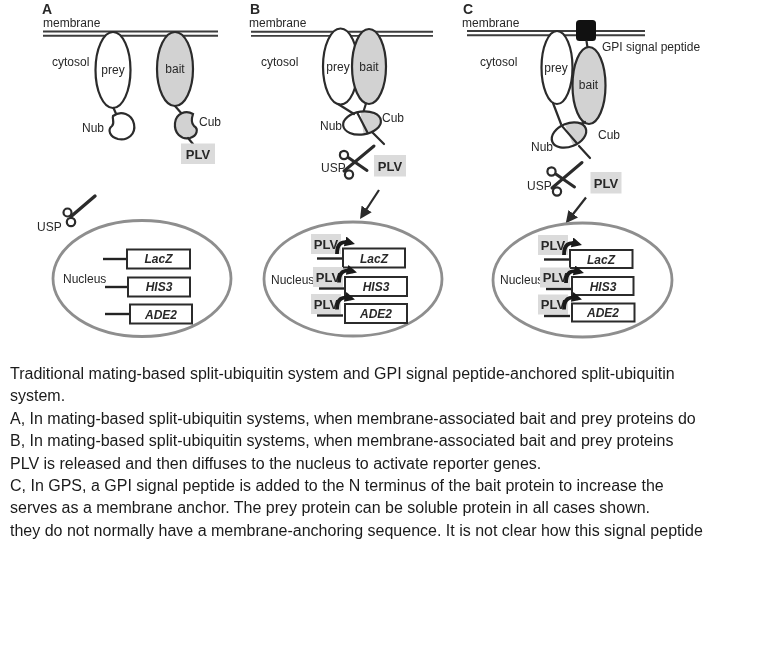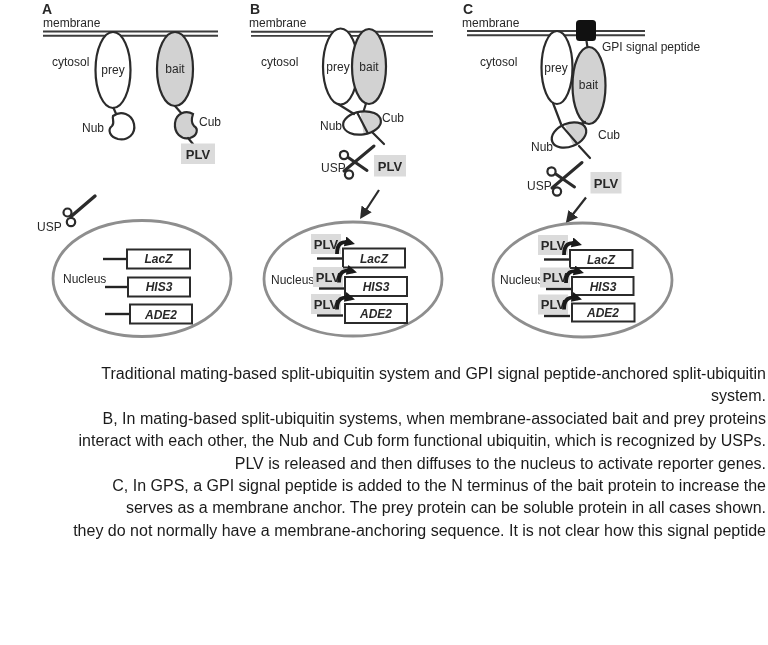--- a/index.html
+++ b/index.html
@@ -24,21 +24,21 @@
   
   text{font-family:"Liberation Sans",sans-serif;fill:#282828;}
   .pl{font-size:14px;font-weight:700;}
   .lab{font-size:12px;}
   .plvt{font-size:13px;font-weight:700;}
   .gene{font-size:12px;font-style:italic;font-weight:700;}
   .mid{text-anchor:middle;}
   
   .caption{position:absolute;left:10px;top:363px;width:756px;color:var(--caption-text,#1b1b1b);
            font-size:16px;line-height:22.4px;letter-spacing:0px;}
-  .cap-line{white-space:nowrap;text-align:right;}
+  .cap-line{white-space:nowrap;}
 </style>
 </head>
 <body>
 
 <div class="page">
 
 <svg class="figure" width="768" height="362" viewBox="0 0 768 362">
   <defs>
     <marker id="arr" viewBox="0 0 10 10" refX="7" refY="5" markerWidth="5.5" markerHeight="5.5" orient="auto">
       <path d="M0,0 L10,5 L0,10 Z" fill="#2b2b2b"></path>
@@ -214,21 +214,21 @@
     <line class="prom" x1="544" y1="316" x2="570" y2="316"></line>
     <path class="bent" d="M564,309.5 C564,299 568.5,296 578,298.5" marker-end="url(#arr2)"></path>
     <rect class="genebox" x="572" y="303.5" width="62.5" height="18"></rect>
     <text class="gene mid" x="603" y="317">ADE2</text>
   </g>
 </svg>
 
 <div class="caption">
   <div class="cap-line">Traditional mating-based split-ubiquitin system and GPI signal peptide-anchored split-ubiquitin</div>
   <div class="cap-line">system.</div>
+  <div class="cap-line">A, In mating-based split-ubiquitin systems, when membrane-associated bait and prey proteins do</div>
   <div class="cap-line">B, In mating-based split-ubiquitin systems, when membrane-associated bait and prey proteins</div>
-  <div class="cap-line">interact with each other, the Nub and Cub form functional ubiquitin, which is recognized by USPs.</div>
   <div class="cap-line">PLV is released and then diffuses to the nucleus to activate reporter genes.</div>
   <div class="cap-line">C, In GPS, a GPI signal peptide is added to the N terminus of the bait protein to increase the</div>
   <div class="cap-line">serves as a membrane anchor. The prey protein can be soluble protein in all cases shown.</div>
   <div class="cap-line">they do not normally have a membrane-anchoring sequence. It is not clear how this signal peptide</div>
 </div>
 
 </div>
 
 </body></html>

